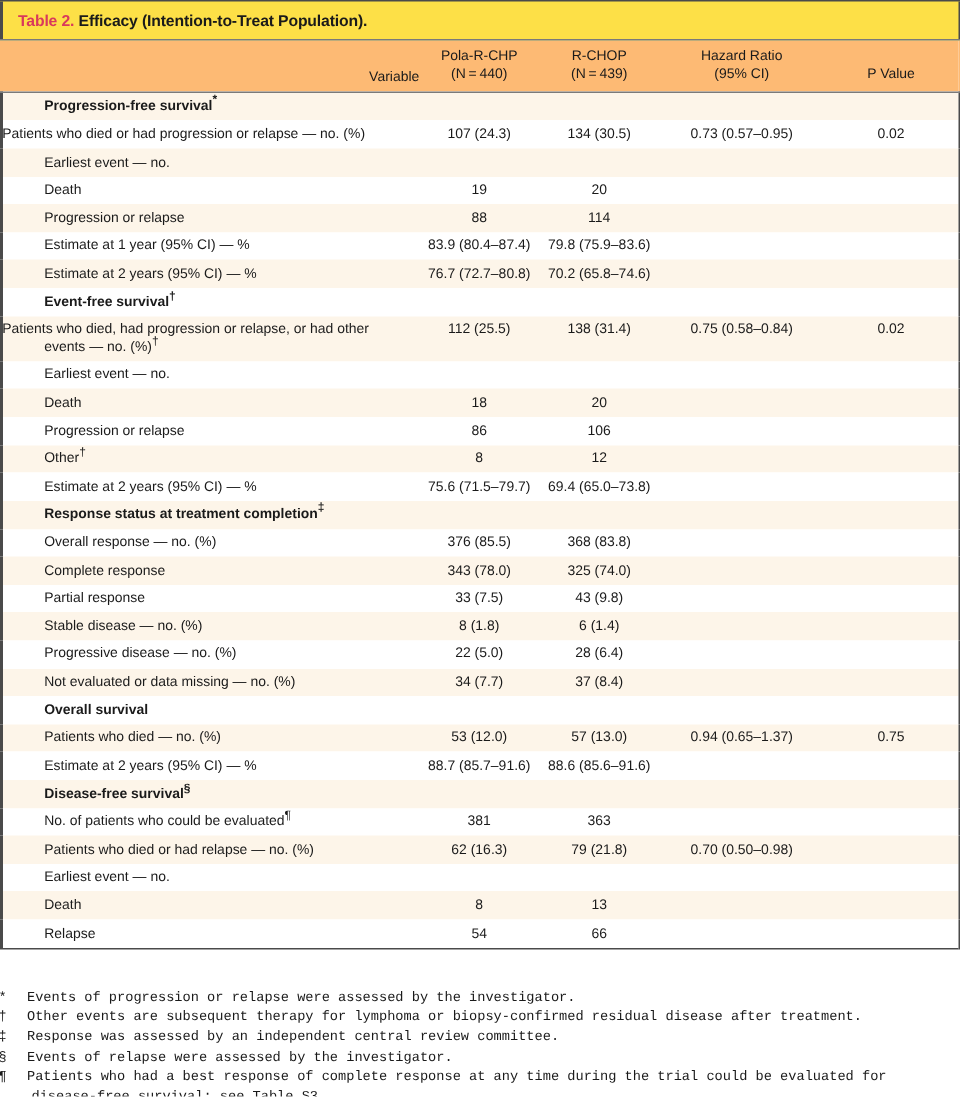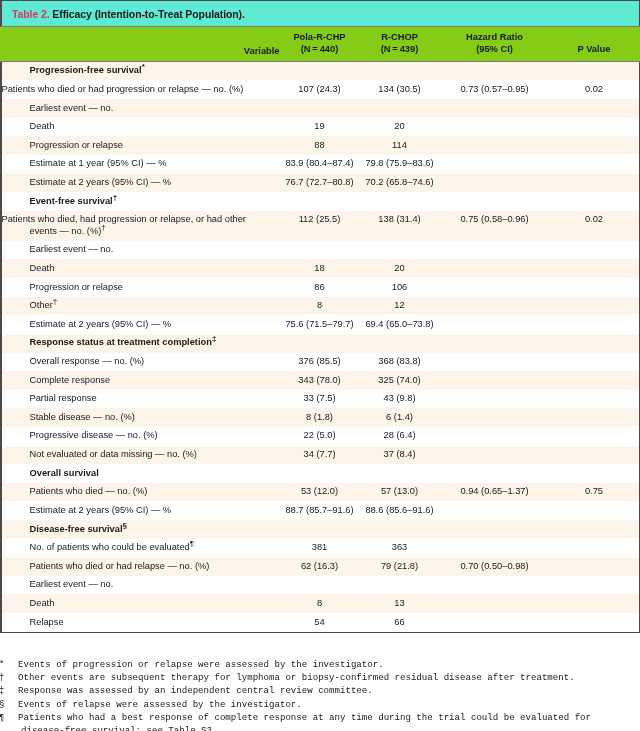--- a/index.html
+++ b/index.html
@@ -15,21 +15,21 @@
     overflow: hidden;
   }
   .table-figure {
     width: 640px;
     box-sizing: border-box;
     position: relative;
   }
 
   
   .title-bar {
-    background: #5eead4;
+    background: #fde047;
     border-top: 1.5px solid #4a4a4a;
     border-bottom: 1px solid #7a7a7a;
     padding: 7px 0 6px 12px;
     font-family: "Liberation Sans", "DejaVu Sans", sans-serif;
     font-size: 10.5px;
     font-weight: bold;
     letter-spacing: -0.1px;
     color: #1a1a1a;
     position: relative;
   }
@@ -72,24 +72,24 @@
 
   col.c-var   { width: 278px; }
   col.c-a     { width: 80px; }
   col.c-b     { width: 80px; }
   col.c-hr    { width: 110px; }
   col.c-p     { width: 89px; }
 
   
   tr.head td {
     padding: 5px 0 5px 0;
-    font-weight: bold;
+    font-weight: normal;
     font-size: 9.3px;
     border-bottom: 1px solid #7a7a7a;
-    background: #84cc16;
+    background: #fdba74;
     vertical-align: bottom;
   }
   tr.head td.var { padding-left: 12px; text-align: right; }
   tr.head td.num { text-align: center; line-height: 1.28; }
   tr.head td.num .l2 { display: block; }
 
   
   tr.r td { padding: 3.5px 0 3.5px 0; line-height: 1.25; }
   tr.r td.var { padding-left: 28px; padding-right: 6px; text-align: left; }
   tr.r td.num { text-align: center; }
@@ -241,21 +241,21 @@
           <td class="num"></td>
           <td class="num"></td>
           <td class="num"></td>
           <td class="side-r"></td>
         </tr>
         <tr class="r shade">
           <td class="side-l"></td>
           <td class="var hang">Patients who died, had progression or relapse, or had other events — no. (%)<sup class="fn">†</sup></td>
           <td class="num">112 (25.5)</td>
           <td class="num">138 (31.4)</td>
-          <td class="num">0.75 (0.58–0.96)</td>
+          <td class="num">0.75 (0.58–0.84)</td>
           <td class="num">0.02</td>
           <td class="side-r"></td>
         </tr>
         <tr class="r plain">
           <td class="side-l"></td>
           <td class="var">Earliest event — no.</td>
           <td class="num"></td>
           <td class="num"></td>
           <td class="num"></td>
           <td class="num"></td>

